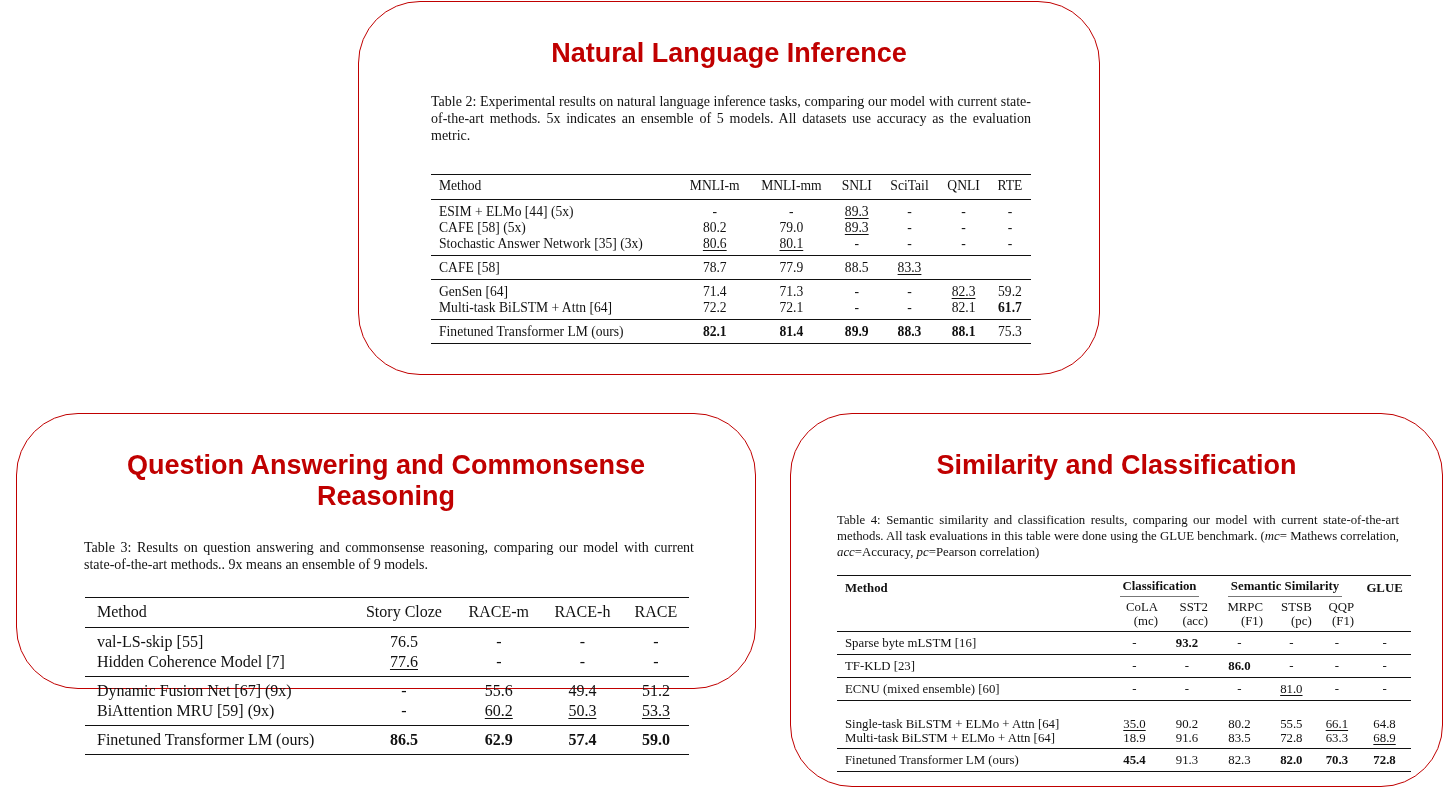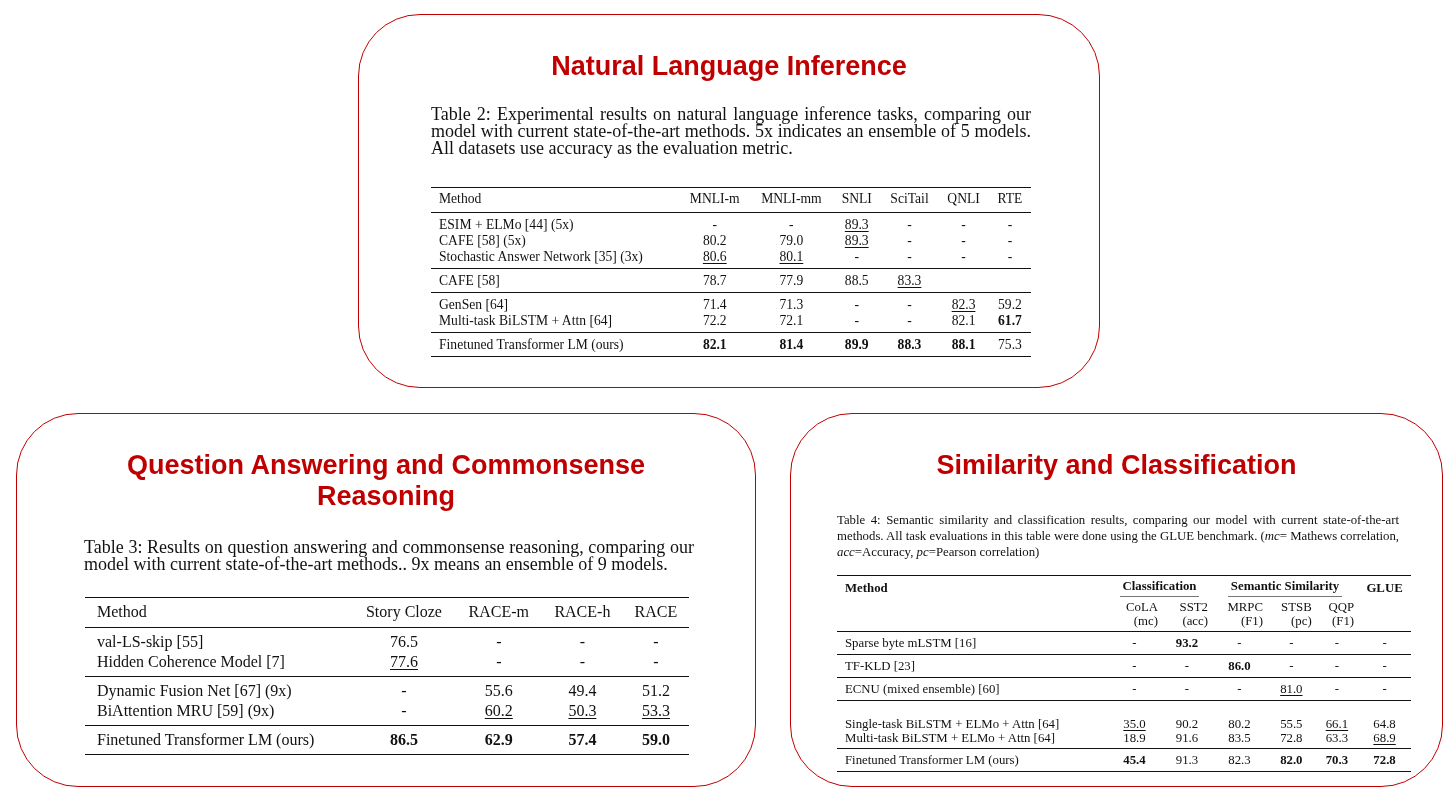--- a/index.html
+++ b/index.html
@@ -5,41 +5,41 @@
     * { box-sizing: border-box; margin: 0; padding: 0; }
     html, body { width: 1456px; height: 798px; background: #ffffff; overflow: hidden; }
     body { position: relative; font-family: "Liberation Serif", serif; color: #111; }
 
     .panel {
       position: absolute;
       border: 1.6px solid #c00000;
       border-radius: 62px;
       background: #fff;
     }
-    #panel-nli { left: 358px; top: 14px; width: 742px; height: 374px; }
-    #panel-qa  { left: 16px;  top: 413px; width: 740px; height: 374px; }
+    #panel-nli { left: 358px; top: 1px; width: 742px; height: 374px; }
+    #panel-qa  { left: 16px;  top: 413px; width: 740px; height: 276px; }
     #panel-sim { left: 790px; top: 413px; width: 653px; height: 374px; }
 
     .panel-title {
       position: absolute;
       left: 0; right: 0;
       text-align: center;
       font-family: "Liberation Sans", sans-serif;
       font-weight: bold;
       color: #c00000;
       font-size: 27px;
       line-height: 31px;
     }
     #panel-nli .panel-title { top: 36px; }
     #panel-qa .panel-title  { top: 36px; padding: 0 60px; }
     #panel-sim .panel-title { top: 36px; }
 
     .caption {
       position: absolute;
-      font-size: 18px;
+      font-size: 14px;
       line-height: 17px;
       text-align: justify;
       color: #111;
     }
     #panel-nli .caption { left: 72px; top: 91px; width: 600px; }
     #panel-qa .caption  { left: 67px; top: 125px; width: 610px; }
     #panel-sim .caption { left: 46px; top: 98px; width: 562px; font-size: 12.8px; line-height: 16px; }
 
     table.res {
       position: absolute;

